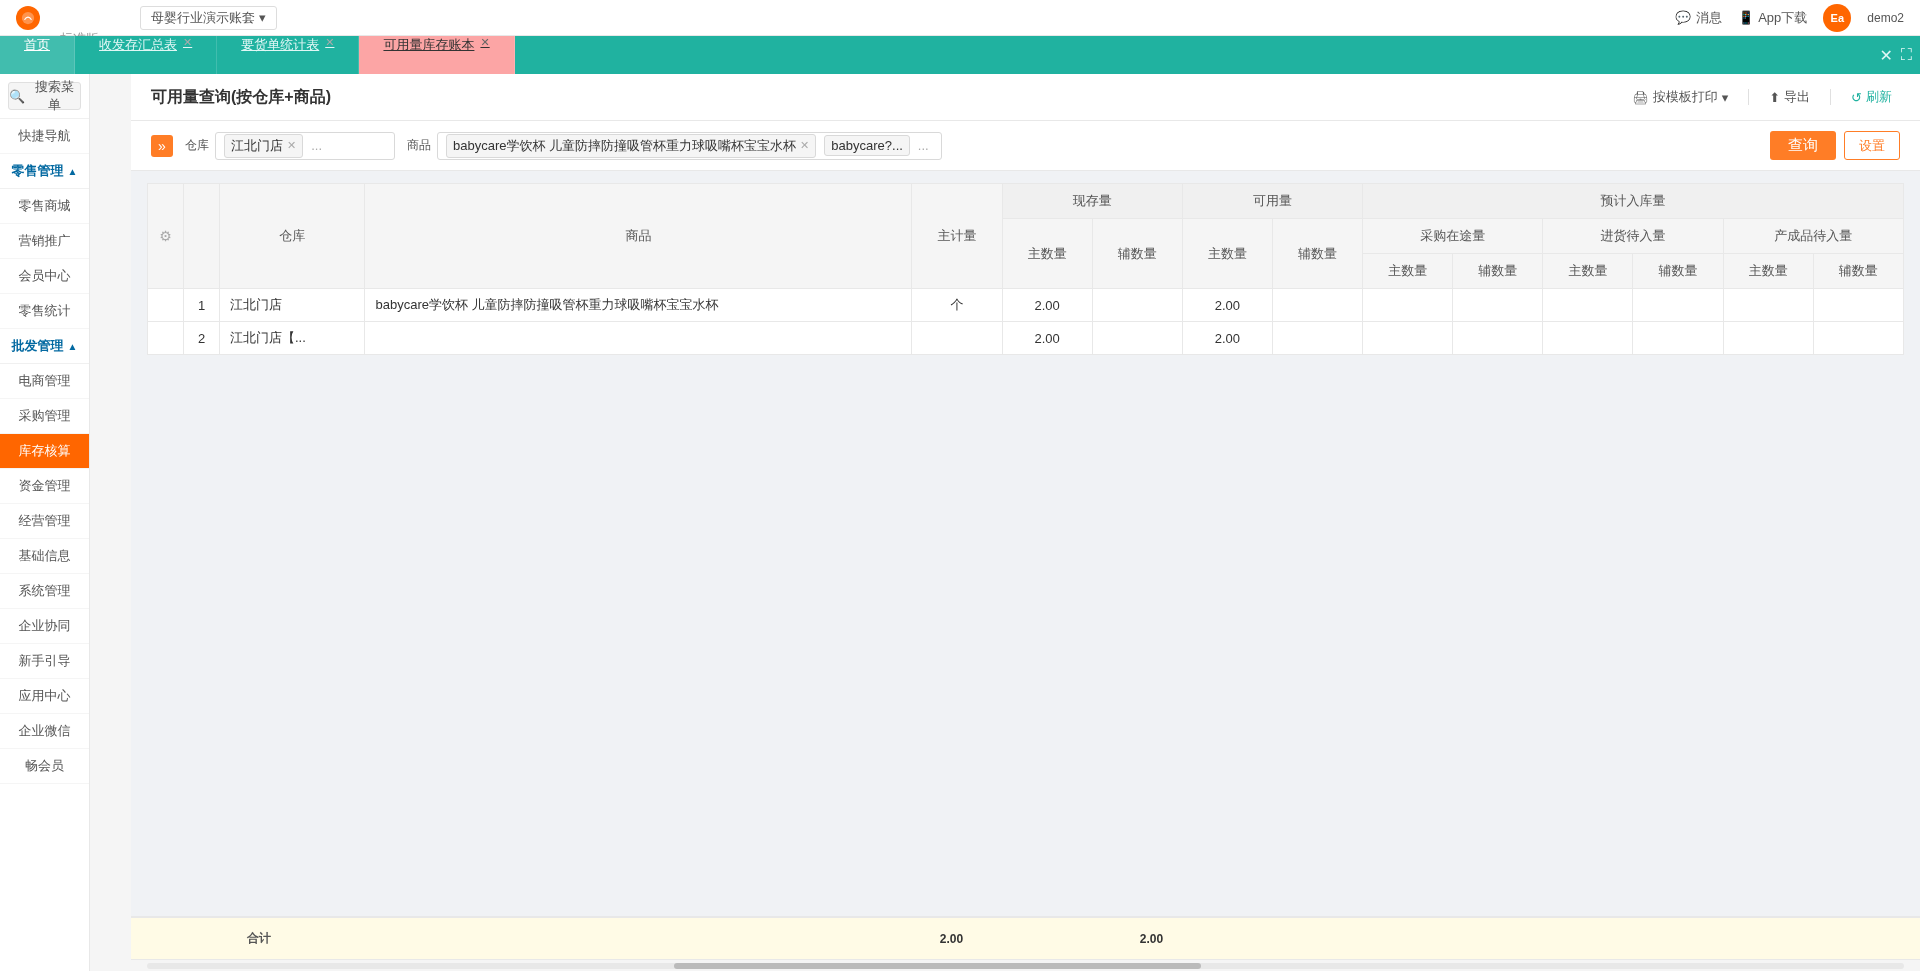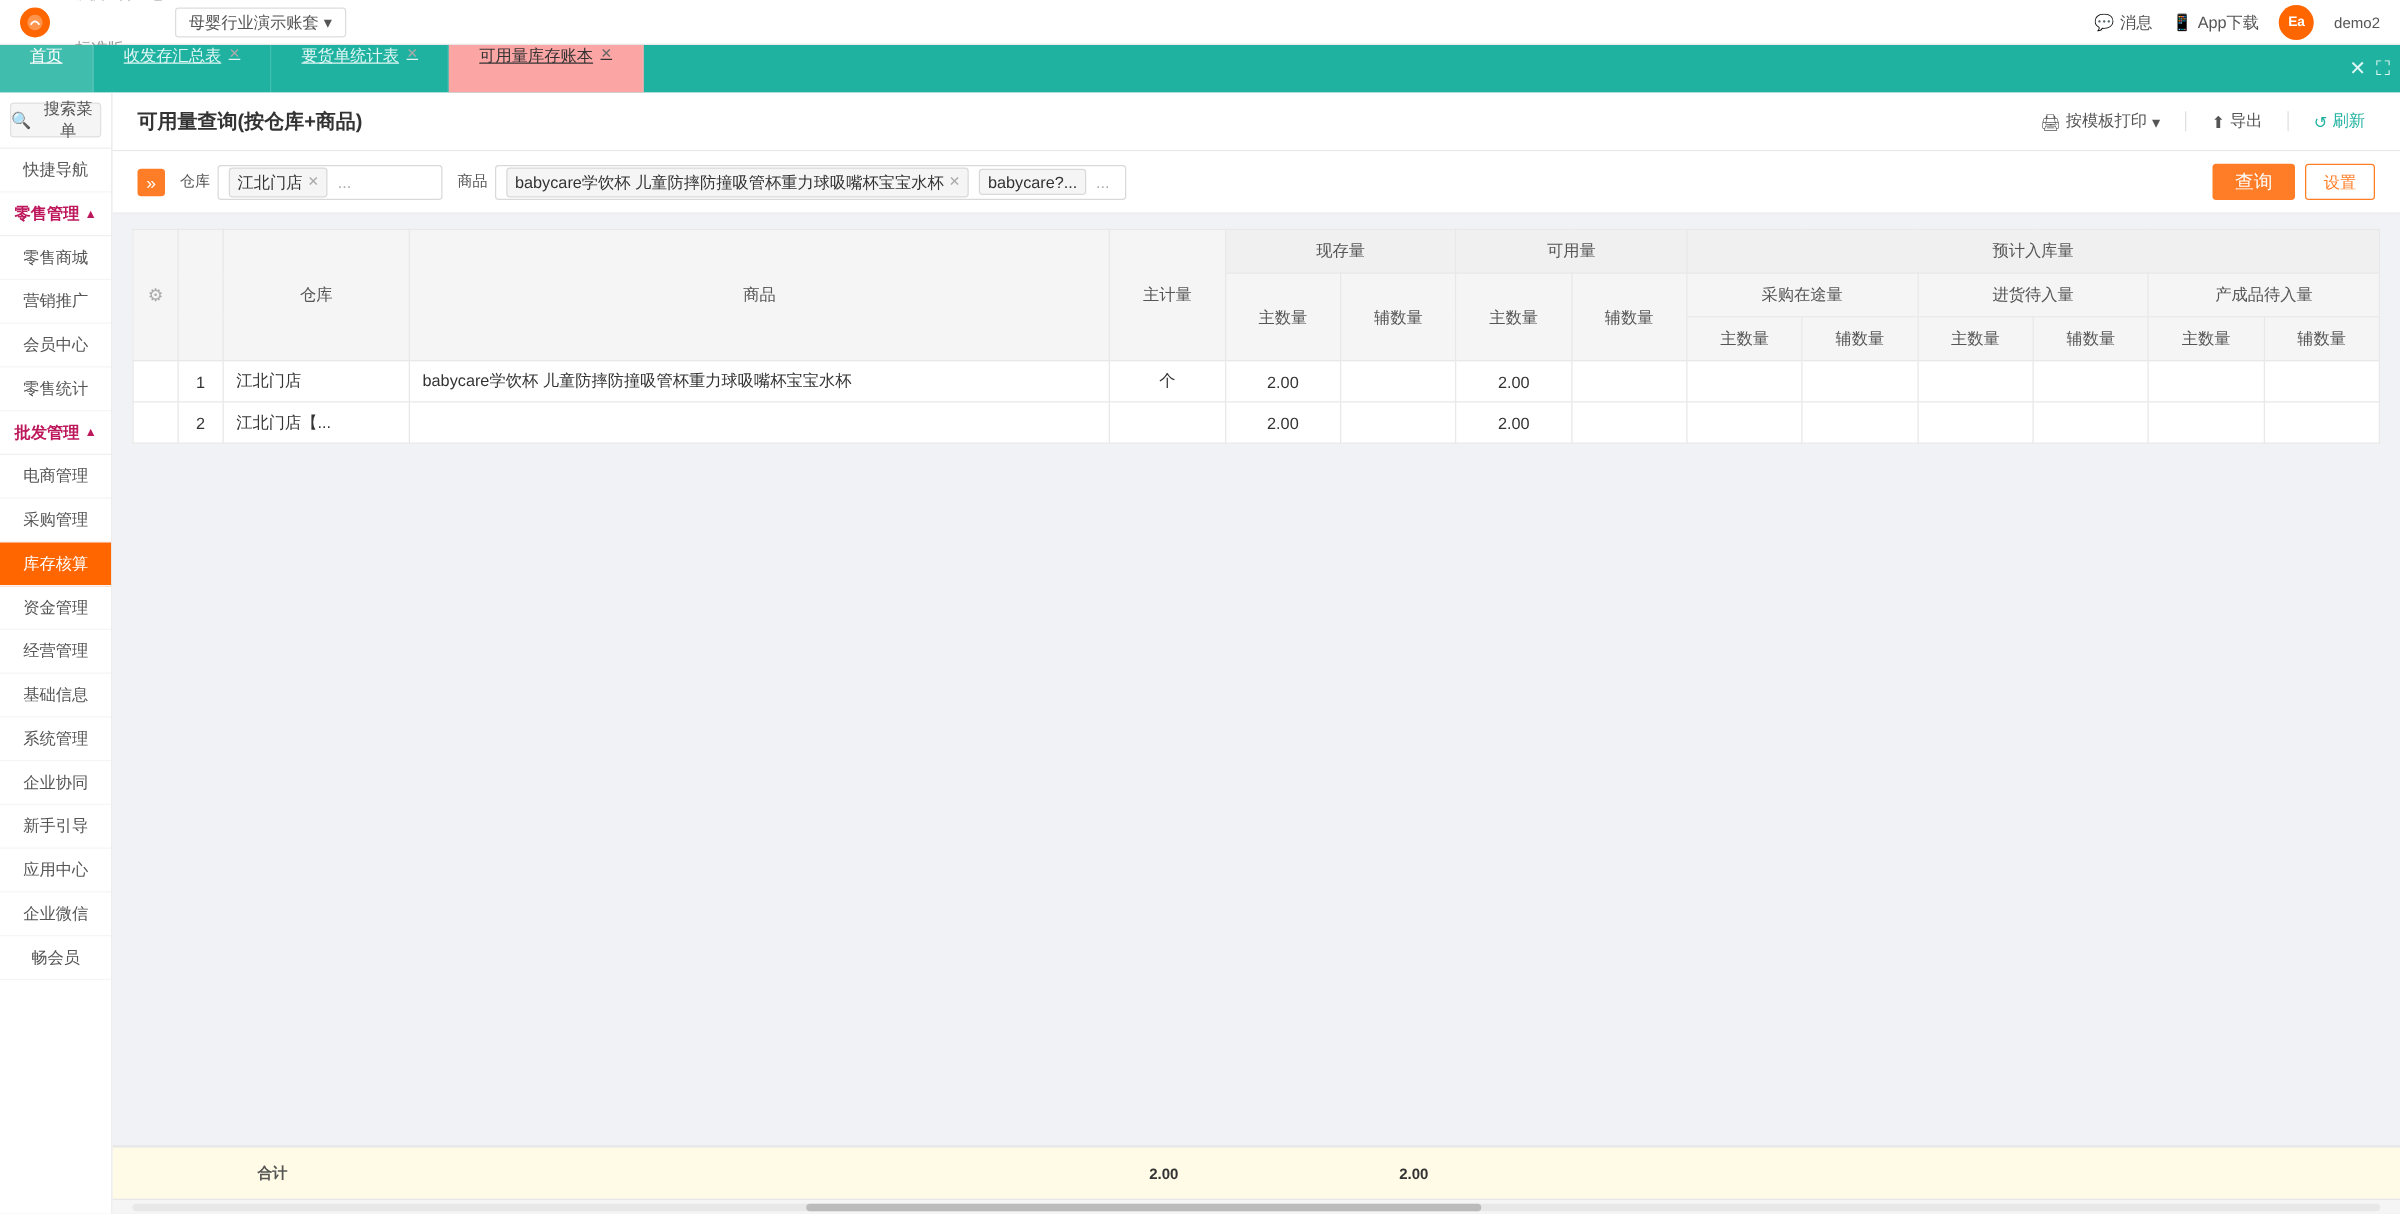--- a/index.html
+++ b/index.html
@@ -64,26 +64,26 @@
       width: 100%; height: 28px; background: #f5f5f5; border: 1px solid #e0e0e0;
       border-radius: 3px; cursor: pointer; color: #555; font-size: 12px; display: flex; align-items: center; justify-content: center; gap: 4px;
     }
     .sidebar-nav-item {
       padding: 8px 6px; text-align: center; cursor: pointer; font-size: 12px; color: #555;
       border-bottom: 1px solid #f5f5f5;
     }
     .sidebar-nav-item.active { background: #ff6600; color: white; }
     .sidebar-section-header {
       padding: 8px 6px; display: flex; align-items: center; justify-content: center; gap: 4px;
-      cursor: pointer; font-size: 12px; color: #be185d; font-weight: bold; border-bottom: 1px solid #f0f0f0;
+      cursor: pointer; font-size: 12px; color: #0369a1; font-weight: bold; border-bottom: 1px solid #f0f0f0;
     }
     .sidebar-section-header .arrow { font-size: 10px; }
 
     
-    .content-area { flex: 1; overflow: hidden; display: flex; flex-direction: column; padding: 0; background: #f0f2f5; }
+    .content-area { flex: 1; overflow: hidden; display: flex; flex-direction: column; padding: 0; background: #f0f2f5; margin-left: 41px; }
 
     
     .page-header {
       background: #fff; padding: 10px 20px; display: flex; align-items: center; justify-content: space-between;
       border-bottom: 1px solid #e8e8e8; flex-shrink: 0;
     }
     .page-title { font-size: 16px; font-weight: bold; color: #333; }
     .page-actions { display: flex; align-items: center; gap: 12px; }
     .page-action-btn {
       display: flex; align-items: center; gap: 4px; cursor: pointer;

